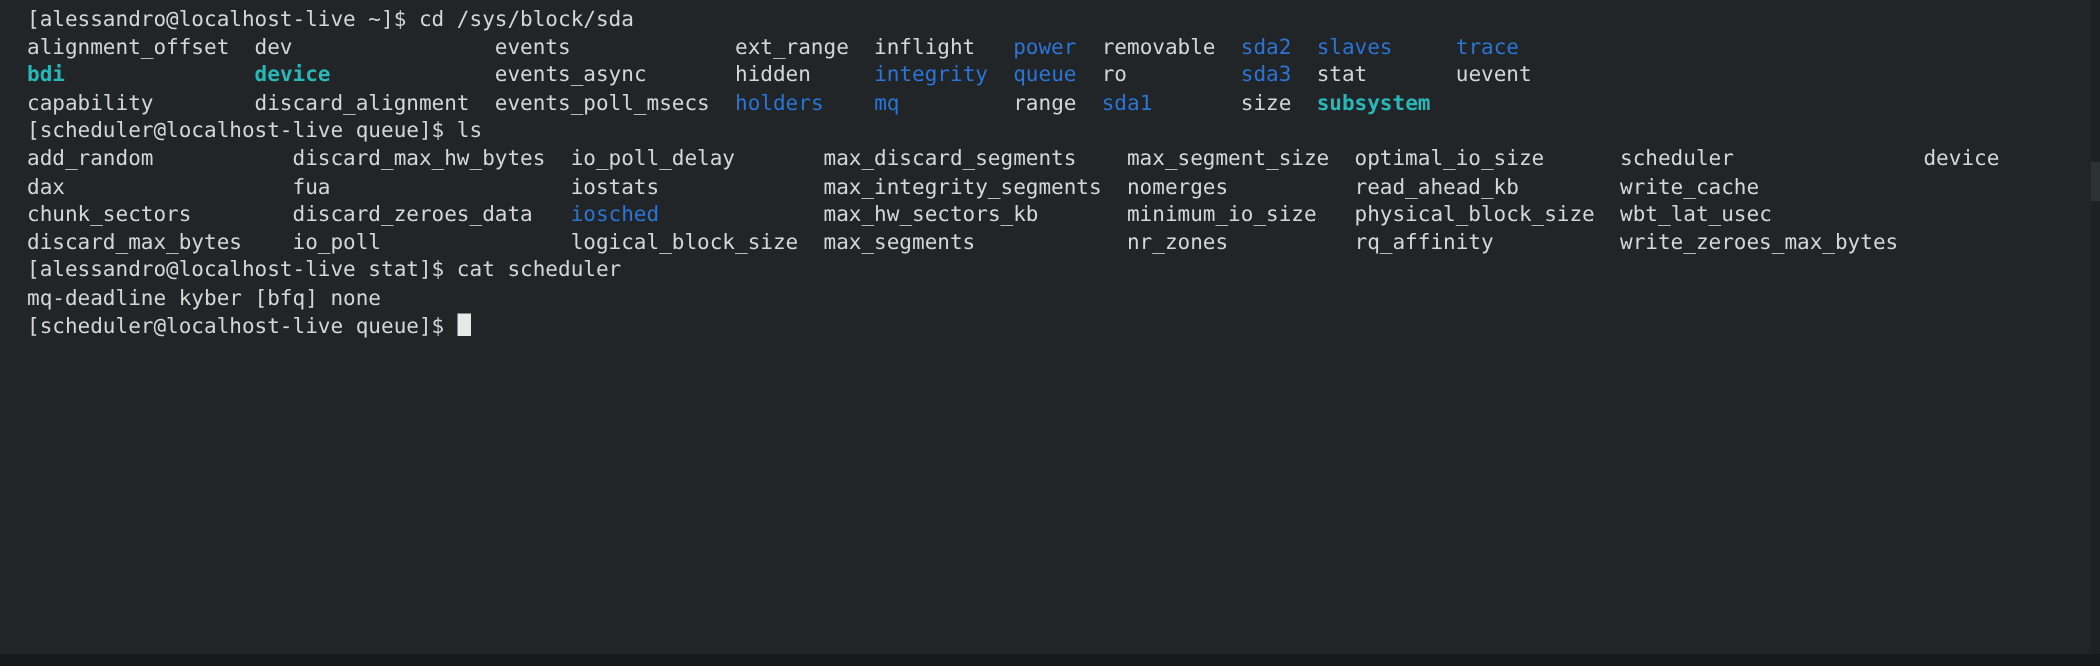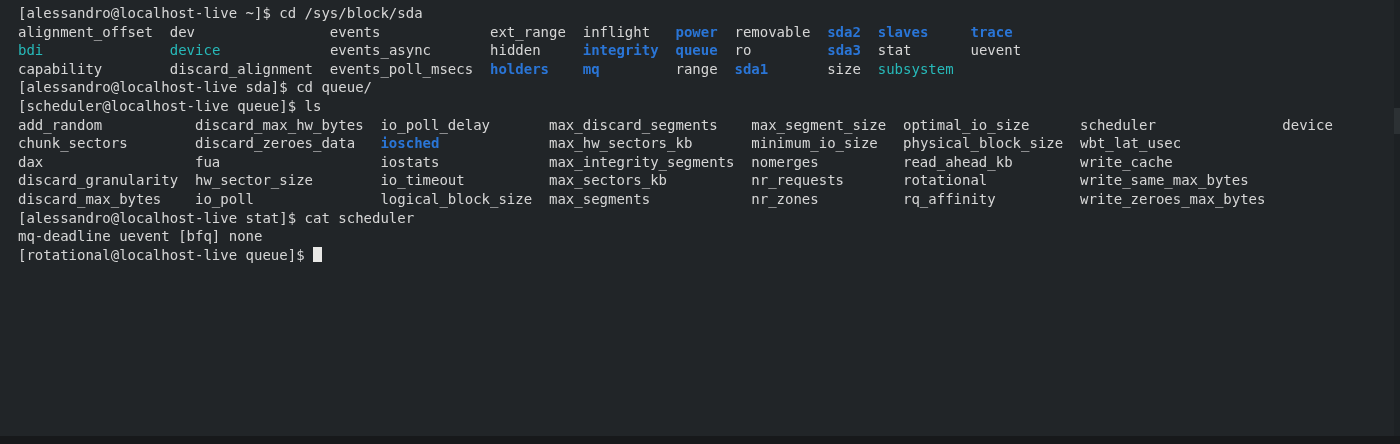--- a/index.html
+++ b/index.html
@@ -20,22 +20,22 @@
     line-height: 18.6px;
     color: #d6d6d6;
     box-sizing: border-box;
     padding: 4px 0 0 18px;
   }
   .term-line {
     white-space: pre;
     height: 18.6px;
   }
   .seg-fg   { color: #d6d6d6; }
-  .seg-blue { color: #2a75d6; font-weight: bold; }
-  .seg-cyan { color: #27b9b9; font-weight: normal; }
+  .seg-blue { color: #2a75d6; font-weight: normal; }
+  .seg-cyan { color: #27b9b9; font-weight: bold; }
   .cursor {
     display: inline-block;
     width: 9px;
     height: 15px;
     vertical-align: -2px;
     background: #e8e8e6;
   }
   #bottom-bar {
     position: absolute;
     left: 0;
@@ -63,28 +63,26 @@
 </style>
 </head>
 <body>
 
 <div id="terminal" style="background: rgb(33, 37, 40); color: rgb(214, 214, 214);">
   <div id="lines-container">
       <div class="term-line"><span class="seg-fg">[alessandro@localhost-live ~]$ cd /sys/block/sda</span></div>
       <div class="term-line"><span class="seg-fg">alignment_offset  dev                events             ext_range  inflight   </span><span class="seg-blue" style="color: rgb(42, 117, 214);">power</span><span class="seg-fg">  removable  </span><span class="seg-blue" style="color: rgb(42, 117, 214);">sda2</span><span class="seg-fg">  </span><span class="seg-blue" style="color: rgb(42, 117, 214);">slaves</span><span class="seg-fg">     </span><span class="seg-blue" style="color: rgb(42, 117, 214);">trace</span></div>
       <div class="term-line"><span class="seg-cyan" style="color: rgb(39, 185, 185);">bdi</span><span class="seg-fg">               </span><span class="seg-cyan" style="color: rgb(39, 185, 185);">device</span><span class="seg-fg">             events_async       hidden     </span><span class="seg-blue" style="color: rgb(42, 117, 214);">integrity</span><span class="seg-fg">  </span><span class="seg-blue" style="color: rgb(42, 117, 214);">queue</span><span class="seg-fg">  ro         </span><span class="seg-blue" style="color: rgb(42, 117, 214);">sda3</span><span class="seg-fg">  stat       uevent</span></div>
       <div class="term-line"><span class="seg-fg">capability        discard_alignment  events_poll_msecs  </span><span class="seg-blue" style="color: rgb(42, 117, 214);">holders</span><span class="seg-fg">    </span><span class="seg-blue" style="color: rgb(42, 117, 214);">mq</span><span class="seg-fg">         range  </span><span class="seg-blue" style="color: rgb(42, 117, 214);">sda1</span><span class="seg-fg">       size  </span><span class="seg-cyan" style="color: rgb(39, 185, 185);">subsystem</span></div>
-      <div class="term-line"><span class="seg-fg">[alessandro@localhost-live sda]$ cd queue/</span></div>
       <div class="term-line"><span class="seg-fg">[scheduler@localhost-live queue]$ ls</span></div>
       <div class="term-line"><span class="seg-fg">add_random           discard_max_hw_bytes  io_poll_delay       max_discard_segments    max_segment_size  optimal_io_size      scheduler               device</span></div>
+      <div class="term-line"><span class="seg-fg">dax                  fua                   iostats             max_integrity_segments  nomerges          read_ahead_kb        write_cache</span></div>
       <div class="term-line"><span class="seg-fg">chunk_sectors        discard_zeroes_data   </span><span class="seg-blue" style="color: rgb(42, 117, 214);">iosched</span><span class="seg-fg">             max_hw_sectors_kb       minimum_io_size   physical_block_size  wbt_lat_usec</span></div>
-      <div class="term-line"><span class="seg-fg">dax                  fua                   iostats             max_integrity_segments  nomerges          read_ahead_kb        write_cache</span></div>
-      <div class="term-line"><span class="seg-fg">discard_granularity  hw_sector_size        io_timeout          max_sectors_kb          nr_requests       rotational           write_same_max_bytes</span></div>
       <div class="term-line"><span class="seg-fg">discard_max_bytes    io_poll               logical_block_size  max_segments            nr_zones          rq_affinity          write_zeroes_max_bytes</span></div>
       <div class="term-line"><span class="seg-fg">[alessandro@localhost-live stat]$ cat scheduler</span></div>
-      <div class="term-line"><span class="seg-fg">mq-deadline uevent [bfq] none</span></div>
-      <div class="term-line"><span class="seg-fg">[rotational@localhost-live queue]$ </span><span class="cursor" style="background: rgb(232, 232, 230);"></span></div>
+      <div class="term-line"><span class="seg-fg">mq-deadline kyber [bfq] none</span></div>
+      <div class="term-line"><span class="seg-fg">[scheduler@localhost-live queue]$ </span><span class="cursor" style="background: rgb(232, 232, 230);"></span></div>
     </div>
   <div id="scrollbar-trough">
     <div id="scrollbar-thumb"></div>
   </div>
   <div id="bottom-bar" style="background: rgb(23, 25, 27);"></div>
 </div>
 
 </body></html>

